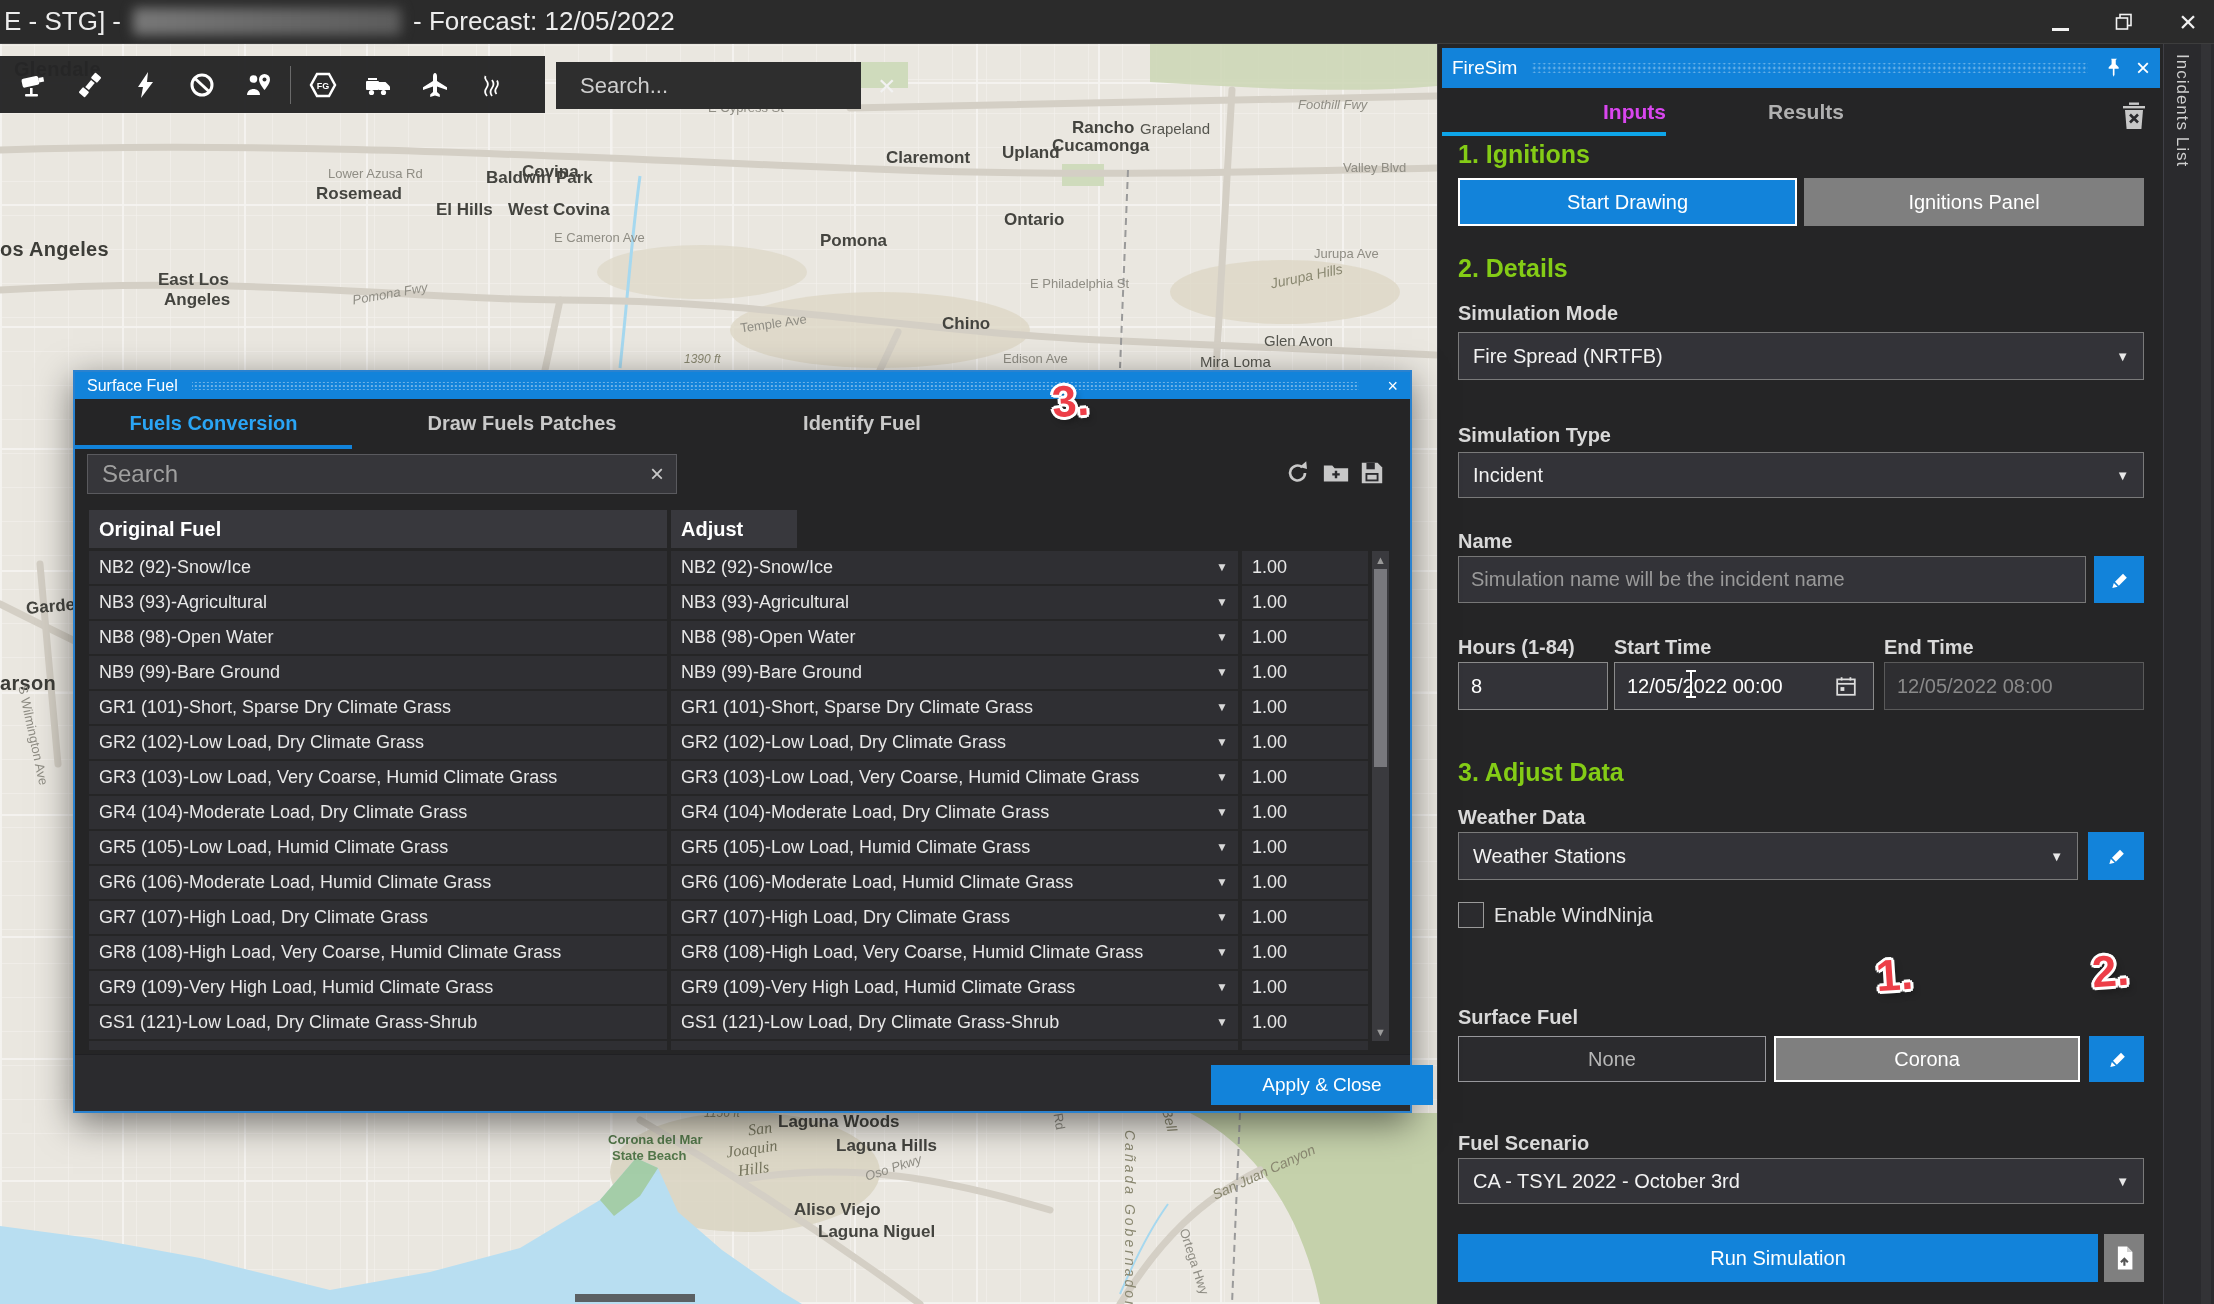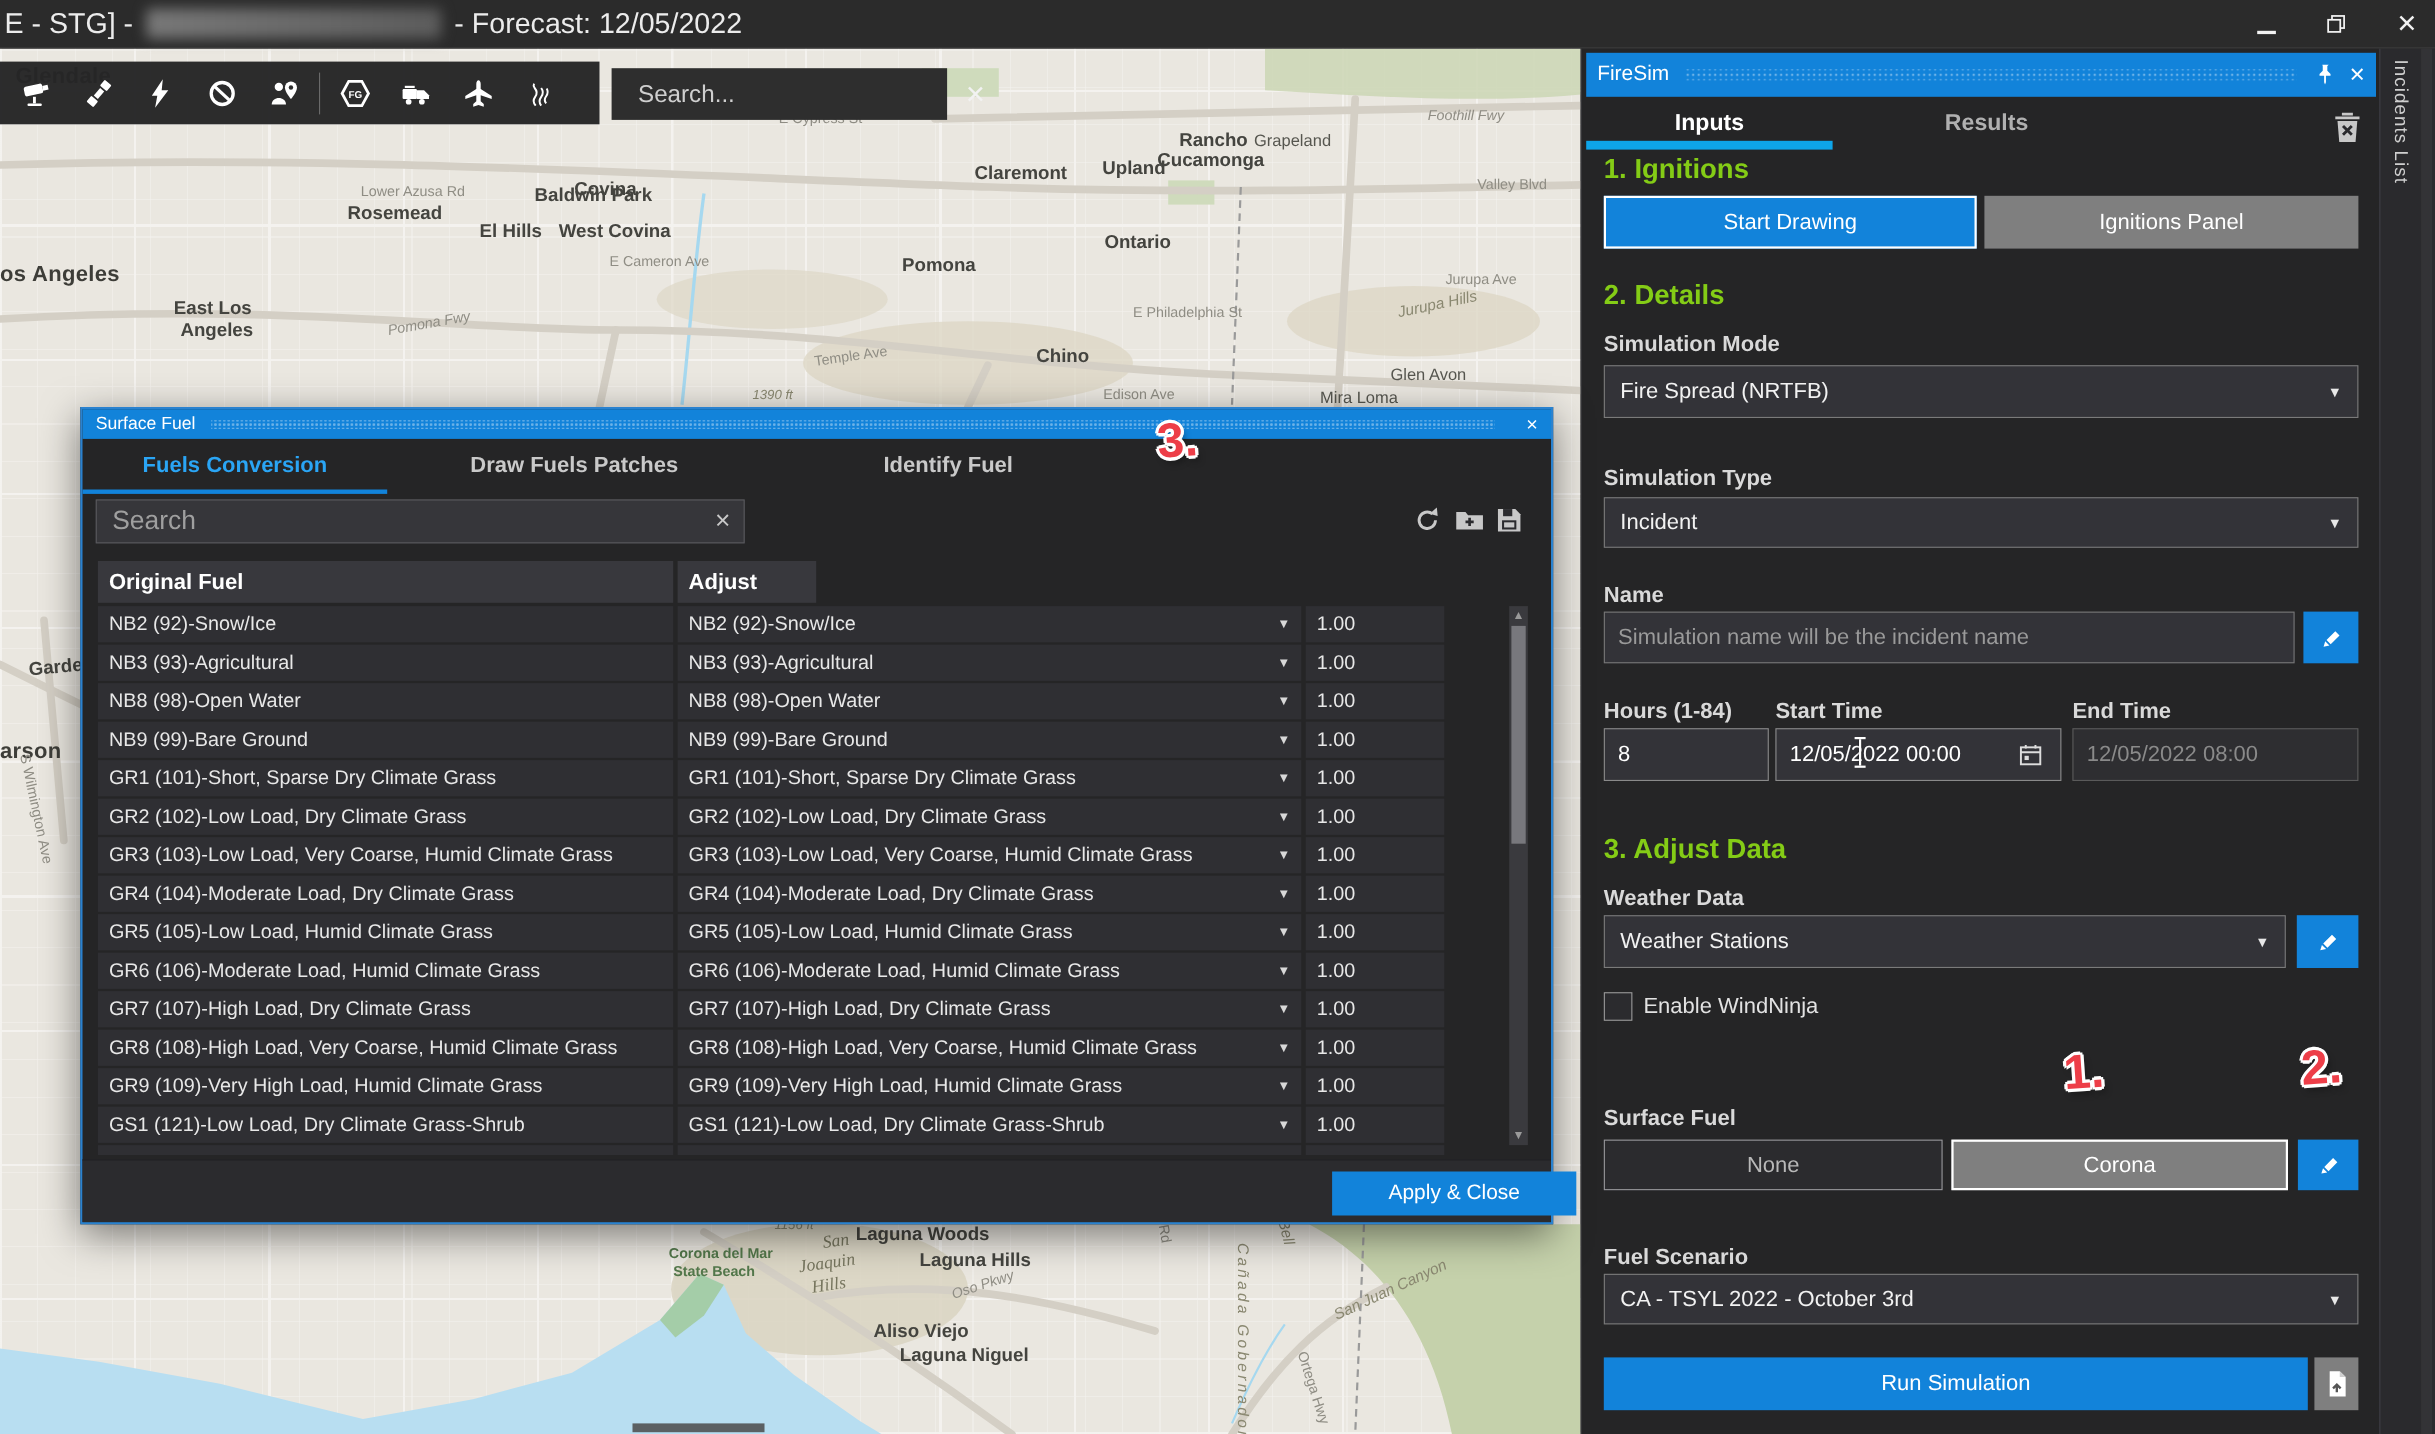--- a/index.html
+++ b/index.html
@@ -52,21 +52,21 @@
 
   
   .panel{position:absolute;left:1437px;top:44px;width:726px;height:1260px;background:#252526;
     border-left:1px solid #3a3a3e;z-index:10;}
   .p-titlebar{position:absolute;left:4px;top:4px;width:718px;height:40px;background:#1283da;display:flex;
     align-items:center;padding:0 10px;color:#fff;font-size:19px;}
   .dots{flex:1;height:10px;margin:0 14px;background-image:radial-gradient(rgba(255,255,255,.38) 1px, transparent 1.4px);
     background-size:5px 5px;background-position:center;}
   .tb-x{color:#fff;font-size:24px;line-height:24px;margin-left:14px;}
   .p-tab{position:absolute;text-align:center;font-size:21px;font-weight:700;height:44px;line-height:40px;}
-  .p-tab.active{color:#ffffff;border-bottom:8px solid #0ea5e9;}
+  .p-tab.active{color:#d946ef;border-bottom:4px solid #0ea5e9;text-align:right;}
   .p-tab.inactive{color:#b0b0b0;}
   .p-h{position:absolute;left:20px;color:#84cc16;font-size:25px;font-weight:700;}
   .p-lbl{position:absolute;color:#d9d9d9;font-size:20px;font-weight:700;}
   .dd{position:absolute;background:#333338;border:1px solid #7a7a7a;color:#f2f2f2;font-size:20px;
     display:flex;align-items:center;padding:0 14px;}
   .dd .caret{margin-left:auto;font-size:13px;color:#e8e8e8;}
   .tin{position:absolute;background:#333338;border:1px solid #8a8a8a;color:#fff;font-size:20px;padding:0 12px;
     font-family:"Liberation Sans",sans-serif;outline:none;}
   .tin::placeholder{color:#9a9a9a;}
   .tin:disabled{color:#8a8a8a;border-color:#5a5a5a;background:#2e2e31;}
@@ -106,21 +106,21 @@
   .d-search input::placeholder{color:#9f9f9f;}
   .d-search .sx{color:#c8c8c8;font-size:24px;line-height:24px;}
   .d-io{position:absolute;top:86px;width:30px;height:30px;display:flex;align-items:center;justify-content:center;}
   .table-area{position:absolute;left:14px;top:138px;width:1279px;}
   .h-row{display:flex;margin-bottom:3px;}
   .h-cell{background:#38383d;height:38px;line-height:38px;font-weight:700;font-size:20px;color:#fff;padding-left:10px;}
   .t-rows{display:flex;flex-direction:column;gap:2px;}
   .t-row{display:flex;}
   .cell{background:#2f2f33;height:33px;line-height:33px;font-size:18px;color:#e8e8e8;padding-left:10px;
     white-space:nowrap;overflow:hidden;}
-  .c1{width:523px;margin-right:4px;}
+  .c1{width:578px;margin-right:4px;}
   .c2{width:567px;margin-right:4px;position:relative;}
   .c2 .caret{position:absolute;right:10px;top:0;font-size:12px;color:#d8d8d8;}
   .c3{width:126px;}
   .part .cell{height:9px;}
   .d-scroll{position:absolute;left:1297px;top:179px;width:17px;height:490px;background:#3a3a3e;}
   .d-scroll .up,.d-scroll .dn{position:absolute;left:0;width:100%;text-align:center;color:#9a9a9a;font-size:11px;}
   .d-scroll .up{top:3px;} .d-scroll .dn{bottom:3px;}
   .d-thumb{position:absolute;left:2px;top:18px;width:13px;height:198px;background:#78787d;}
   .d-footer{position:absolute;left:0;top:682px;width:100%;height:57px;background:#2b2b2e;border-top:1px solid #202023;}
   .apply{position:absolute;left:1136px;top:10px;width:222px;height:40px;background:#1283da;color:#fff;

